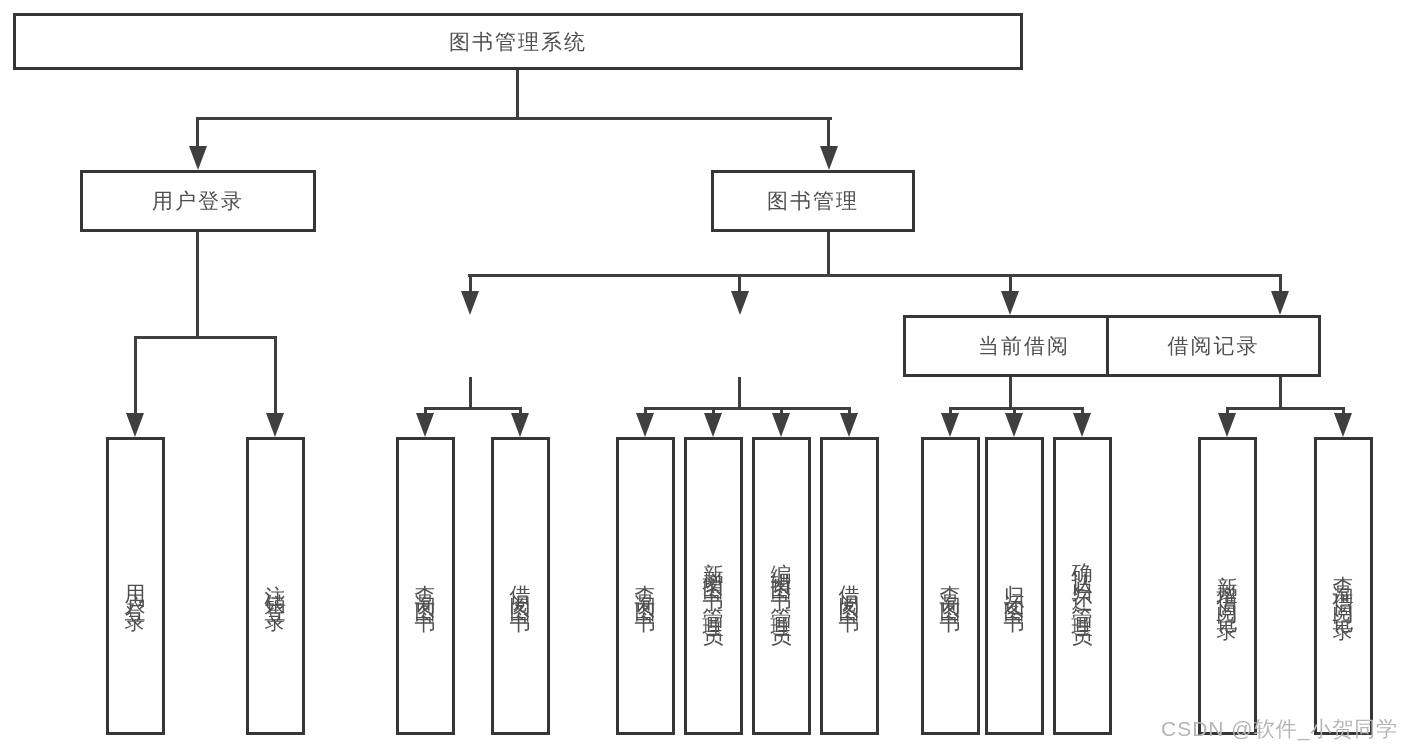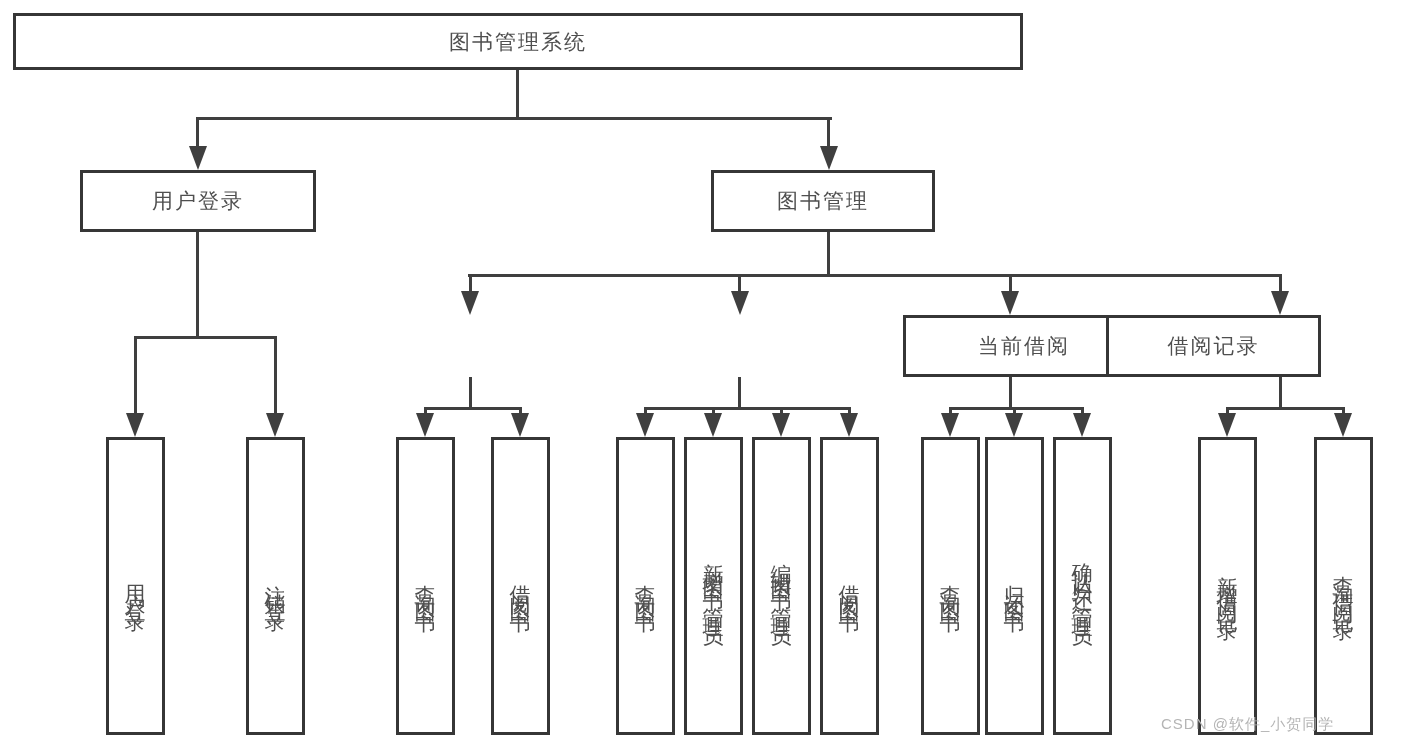--- a/index.html
+++ b/index.html
@@ -31,21 +31,21 @@
     white-space:normal;
   }
   .hline{position:absolute;height:3px;background:var(--line);}
   .vline{position:absolute;width:3px;background:var(--line);}
   .ah{
     position:absolute;width:0;height:0;
     border-left:9px solid transparent;border-right:9px solid transparent;
     border-top:24px solid var(--line);
   }
   .watermark{
-    position:absolute;left:1161px;top:715px;font-size:15px;
+    position:absolute;left:1161px;top:715px;font-size:21px;
     color:var(--watermark-text);letter-spacing:1px;z-index:5;white-space:nowrap;
   }
 </style>
 </head>
 <body>
 
 <div class="canvas">
 
   <div class="box" style="left:13px;top:13px;width:1010px;height:57px">
     <span class="lbl">图书管理系统</span>
@@ -54,21 +54,21 @@
   <div class="vline" style="left:516px;top:70px;height:50px"></div>
   <div class="hline" style="left:196px;top:117px;width:636px"></div>
   <div class="vline" style="left:196px;top:117px;height:33px"></div>
   <div class="vline" style="left:827px;top:117px;height:33px"></div>
   <div class="ah" style="left:189px;top:146px"></div>
   <div class="ah" style="left:820px;top:146px"></div>
 
   <div class="box" style="left:80px;top:170px;width:236px;height:62px">
     <span class="lbl">用户登录</span>
   </div>
-  <div class="box" style="left:711px;top:170px;width:224px;height:62px">
+  <div class="box" style="left:711px;top:170px;width:204px;height:62px">
     <span class="lbl">图书管理</span>
   </div>
 
   <div class="vline" style="left:196px;top:232px;height:104px"></div>
   <div class="hline" style="left:134px;top:336px;width:143px"></div>
   <div class="vline" style="left:134px;top:336px;height:79px"></div>
   <div class="vline" style="left:274px;top:336px;height:79px"></div>
   <div class="ah" style="left:126px;top:413px"></div>
   <div class="ah" style="left:266px;top:413px"></div>
 

